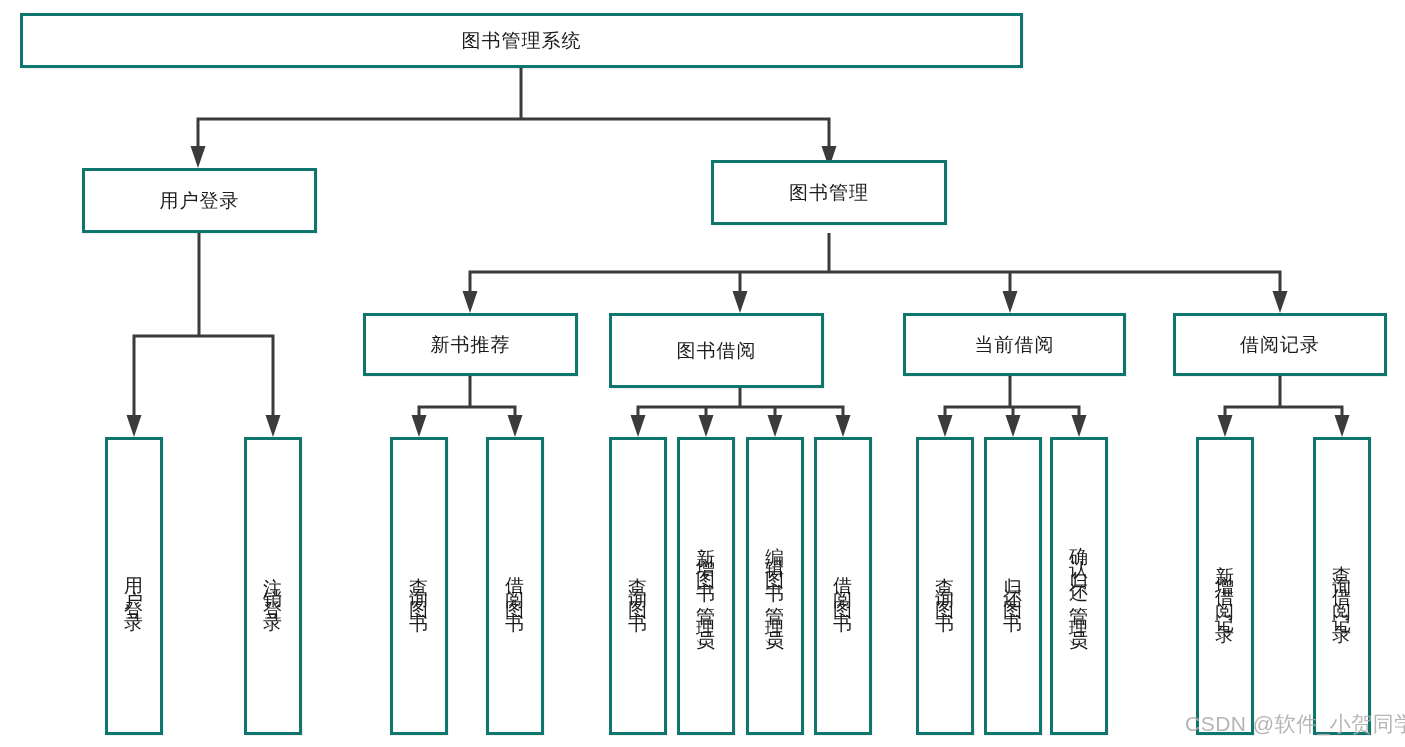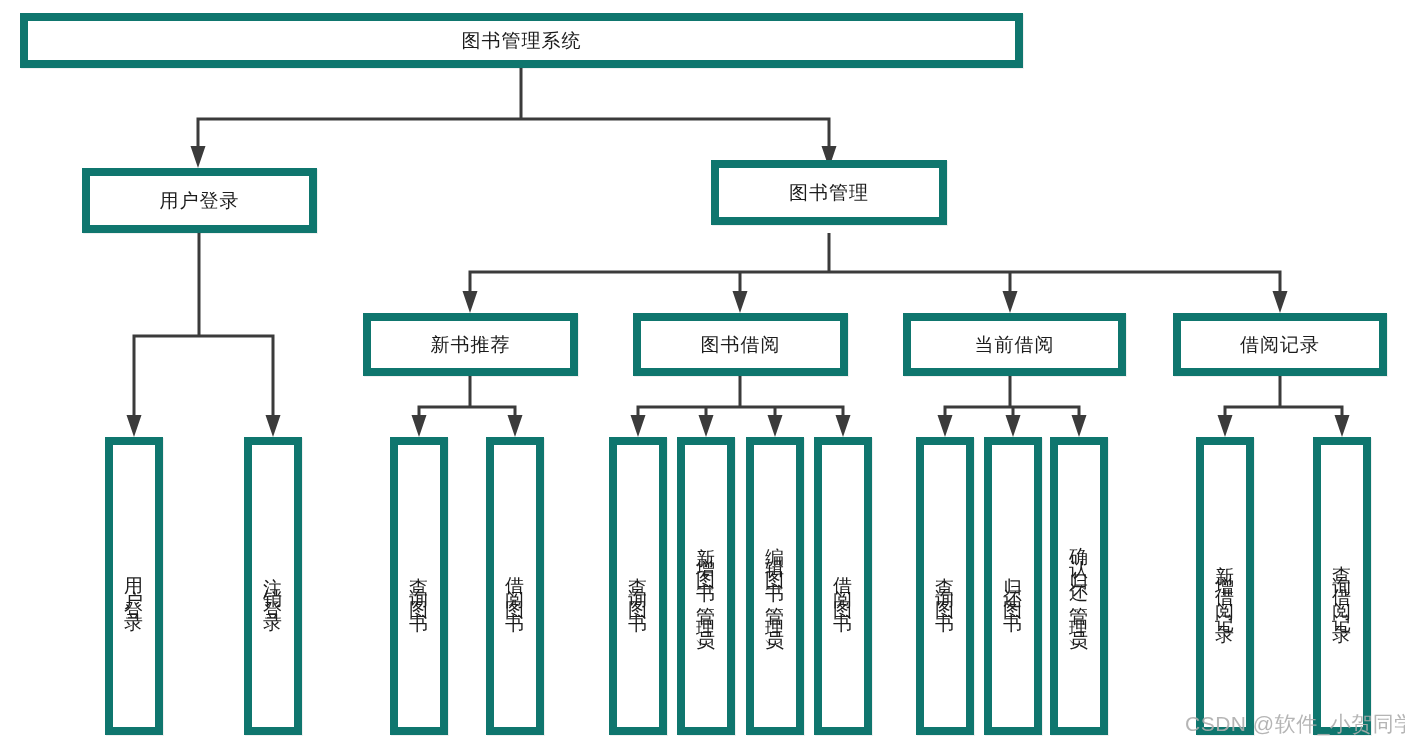--- a/index.html
+++ b/index.html
@@ -23,21 +23,21 @@
     stroke-width: 3;
     fill: none;
   }
   .wires path.arrow {
     fill: #3b3b3b;
     stroke: none;
   }
   .node {
     position: absolute;
     box-sizing: border-box;
-    border: 8px solid #0f766e;
+    border: 3px solid #0f766e;
     background: #ffffff;
     display: flex;
     align-items: center;
     justify-content: center;
     font-size: 19px;
     color: #1c1c1c;
     z-index: 1;
     box-shadow: 1px 1px 0 rgba(0,0,0,0.06);
   }
   .node.h { text-align: center; letter-spacing: 1px; }
@@ -87,21 +87,21 @@
     <path class="line" d="M1280 376 V408.5 M1223.5 407 H1343.5 M1225 407 V419 M1342 407 V419"></path>
     <path class="arrow" d="M1217.5 415 L1232.5 415 L1225 437 Z M1334.5 415 L1349.5 415 L1342 437 Z"></path>
   </svg>
 
   <div class="node h" style="left:20px;top:13px;width:1003px;height:55px">图书管理系统</div>
 
   <div class="node h" style="left:82px;top:168px;width:235px;height:65px">用户登录</div>
   <div class="node h" style="left:711px;top:160px;width:236px;height:65px">图书管理</div>
 
   <div class="node h" style="left:363px;top:313px;width:215px;height:63px">新书推荐</div>
-  <div class="node h" style="left:633px;top:313px;width:215px;height:63px">图书借阅</div>
+  <div class="node h" style="left:609px;top:313px;width:215px;height:75px">图书借阅</div>
   <div class="node h" style="left:903px;top:313px;width:223px;height:63px">当前借阅</div>
   <div class="node h" style="left:1173px;top:313px;width:214px;height:63px">借阅记录</div>
 
   <div class="node" style="left:105px;top:437px;width:58px;height:298px">
     <span class="vtext">用户登录</span>
   </div>
   <div class="node" style="left:244px;top:437px;width:58px;height:298px">
     <span class="vtext">注销登录</span>
   </div>
 

